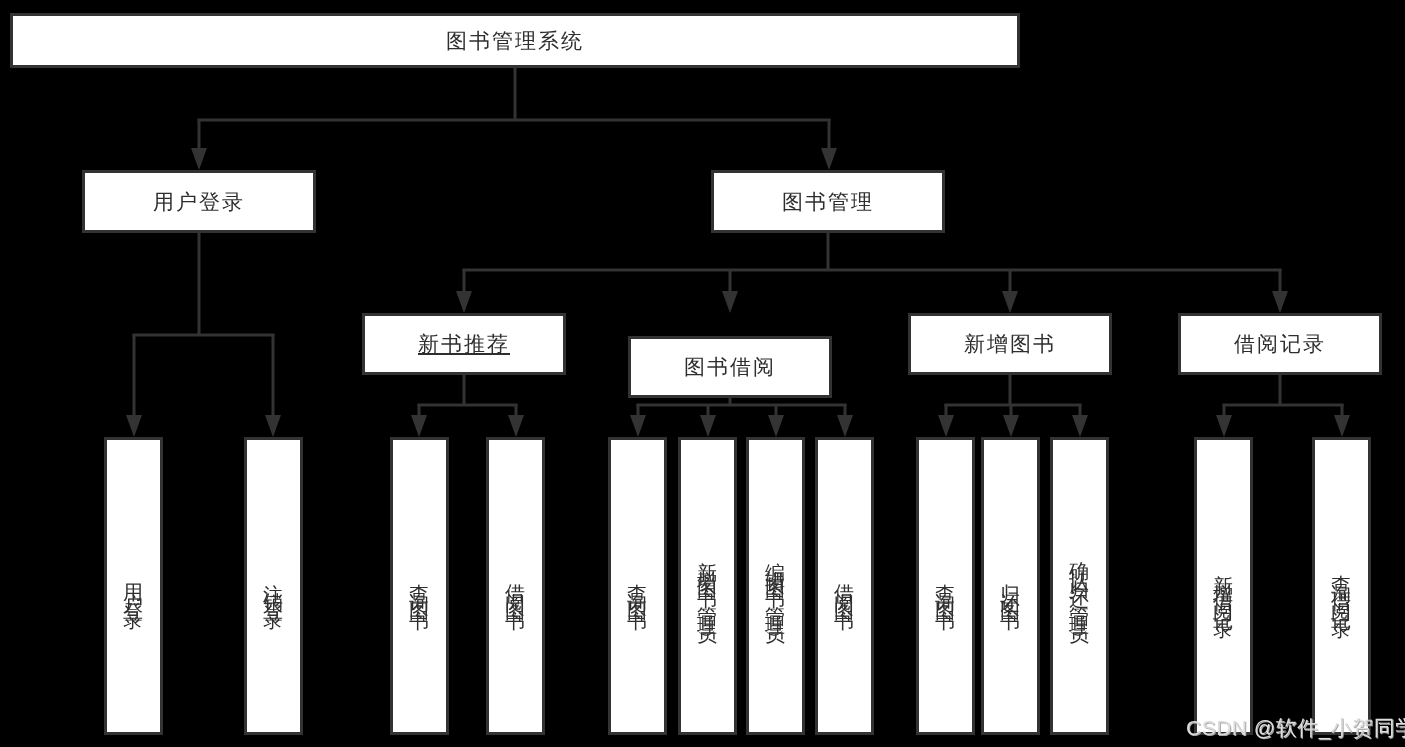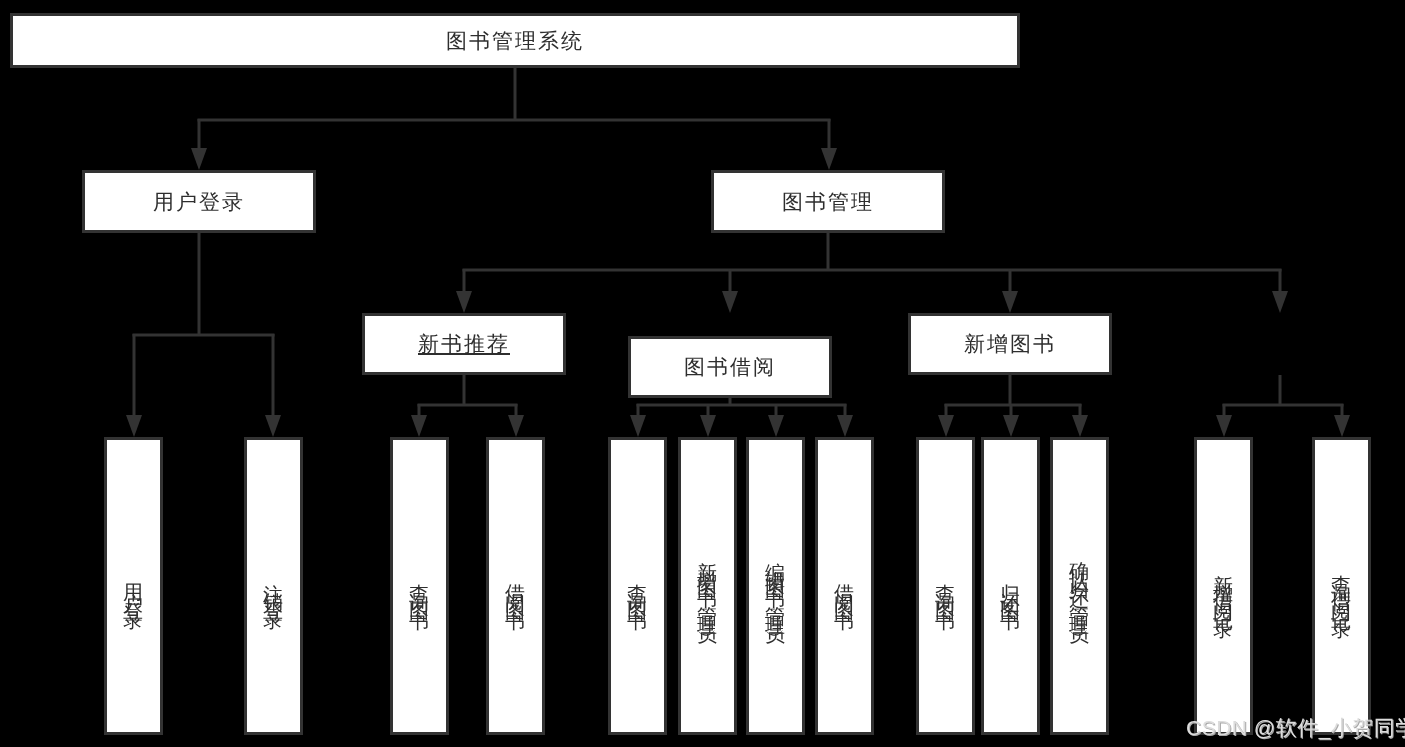--- a/index.html
+++ b/index.html
@@ -132,20 +132,21 @@
   </svg>
 
   <div class="box h" style="left:10px;top:13px;width:1010px;height:55px;">图书管理系统</div>
 
   <div class="box h" style="left:82px;top:170px;width:234px;height:63px;">用户登录</div>
   <div class="box h" style="left:711px;top:170px;width:234px;height:63px;">图书管理</div>
 
   <div class="box h" style="left:362px;top:313px;width:204px;height:62px;text-decoration:underline;">新书推荐</div>
   <div class="box h" style="left:628px;top:313px;width:204px;height:62px;margin-top:23px;">图书借阅</div>
   <div class="box h" style="left:908px;top:313px;width:204px;height:62px;">新增图书</div>
+  <div class="box h" style="left:1178px;top:313px;width:204px;height:62px;">借阅记录</div>
 
   <div class="box v" style="left:104px;">用户登录</div>
   <div class="box v" style="left:244px;">注销登录</div>
 
   <div class="box v" style="left:390px;">查询图书</div>
   <div class="box v" style="left:486px;">借阅图书</div>
 
   <div class="box v" style="left:608px;">查询图书</div>
   <div class="box v" style="left:678px;">新增图书（管理员）</div>
   <div class="box v" style="left:746px;">编辑图书（管理员）</div>

